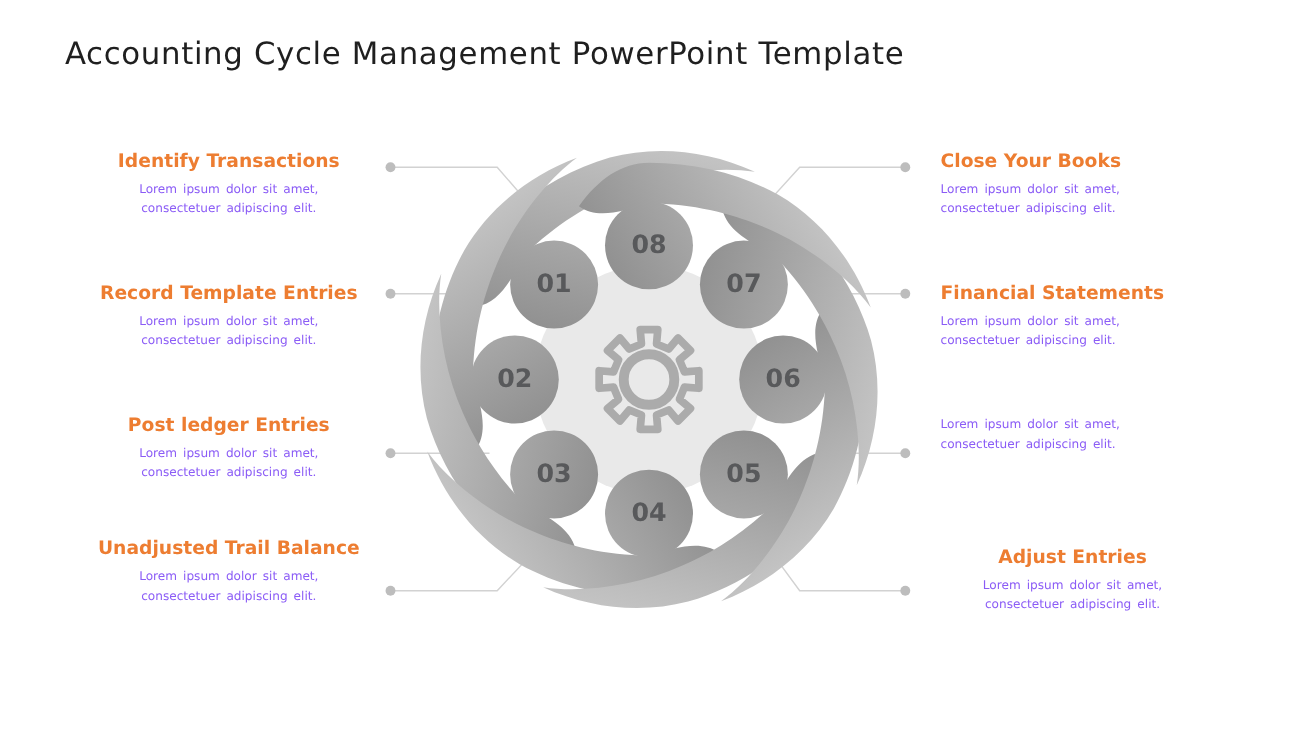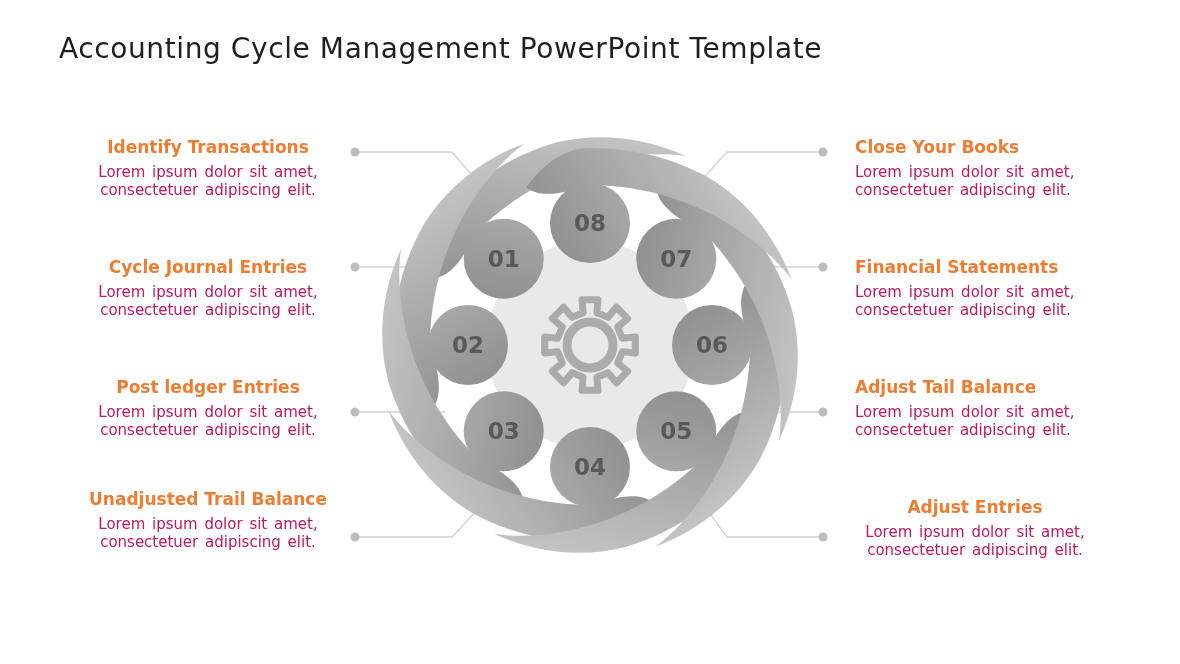--- a/index.html
+++ b/index.html
@@ -5,21 +5,21 @@
   html,body{margin:0;padding:0;background:#fff;}
   .slide{position:relative;width:1180px;height:664px;background:#ffffff;
          font-family:"DejaVu Sans","Liberation Sans",sans-serif;overflow:hidden;}
   .title{position:absolute;left:59px;top:32px;font-size:28px;font-weight:normal;
          color:#1f1f1f;letter-spacing:0.6px;white-space:nowrap;}
   .svg-layer{position:absolute;left:0;top:0;}
   .item{position:absolute;width:240px;}
   .item.left{text-align:center;}
   .item.right{text-align:left;}
   .item .heading{font-size:17px;font-weight:bold;color:#ED7D31;line-height:21px;margin:0 0 5px 0;}
-  .item .desc{font-size:15px;color:#be185d;line-height:18px;word-spacing:2px;}
+  .item .desc{font-size:11px;color:#8b5cf6;line-height:18px;word-spacing:2px;}
   .connector{stroke:#D2D2D2;stroke-width:1.3;fill:none;}
   .dot{fill:#BDBDBD;}
   .step-num{font-size:23px;font-weight:bold;fill:#58595B;
             font-family:"DejaVu Sans","Liberation Sans",sans-serif;}
 </style>
 </head>
 <body>
 
 <div class="slide">
 
@@ -88,42 +88,41 @@
       <text class="step-num" x="86.3" y="-86.3" text-anchor="middle" dominant-baseline="central">07</text>
       <text class="step-num" x="0" y="-122" text-anchor="middle" dominant-baseline="central">08</text>
     </g>
   </svg>
 
   <div class="item left" style="left:88px;top:137px;">
     <div class="heading">Identify Transactions</div>
     <div class="desc">Lorem ipsum dolor sit amet, consectetuer adipiscing elit.</div>
   </div>
   <div class="item left" style="left:88px;top:257px;">
-    <div class="heading">Cycle Journal Entries</div>
+    <div class="heading">Record Template Entries</div>
     <div class="desc">Lorem ipsum dolor sit amet, consectetuer adipiscing elit.</div>
   </div>
   <div class="item left" style="left:88px;top:377px;">
     <div class="heading">Post ledger Entries</div>
     <div class="desc">Lorem ipsum dolor sit amet, consectetuer adipiscing elit.</div>
   </div>
   <div class="item left" style="left:88px;top:489px;">
     <div class="heading">Unadjusted Trail Balance</div>
     <div class="desc">Lorem ipsum dolor sit amet, consectetuer adipiscing elit.</div>
   </div>
 
   <div class="item right" style="left:855px;top:137px;">
     <div class="heading">Close Your Books</div>
     <div class="desc">Lorem ipsum dolor sit amet, consectetuer adipiscing elit.</div>
   </div>
   <div class="item right" style="left:855px;top:257px;">
     <div class="heading">Financial Statements</div>
     <div class="desc">Lorem ipsum dolor sit amet, consectetuer adipiscing elit.</div>
   </div>
   <div class="item right" style="left:855px;top:377px;">
-    <div class="heading">Adjust Tail Balance</div>
     <div class="desc">Lorem ipsum dolor sit amet, consectetuer adipiscing elit.</div>
   </div>
   <div class="item right" style="left:855px;top:497px;text-align:center;">
     <div class="heading">Adjust Entries</div>
     <div class="desc">Lorem ipsum dolor sit amet, consectetuer adipiscing elit.</div>
   </div>
 
 </div>
 
 </body></html>

